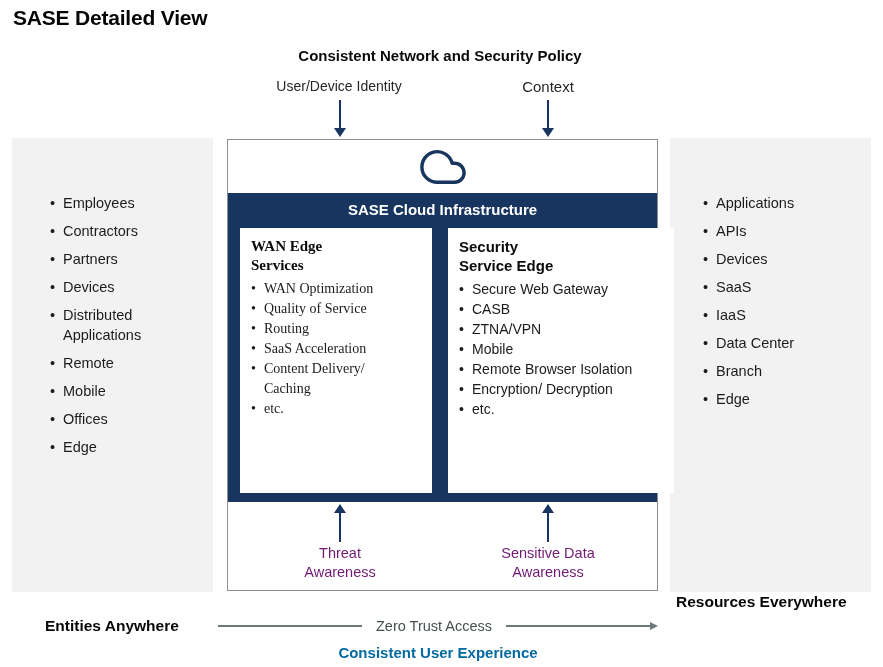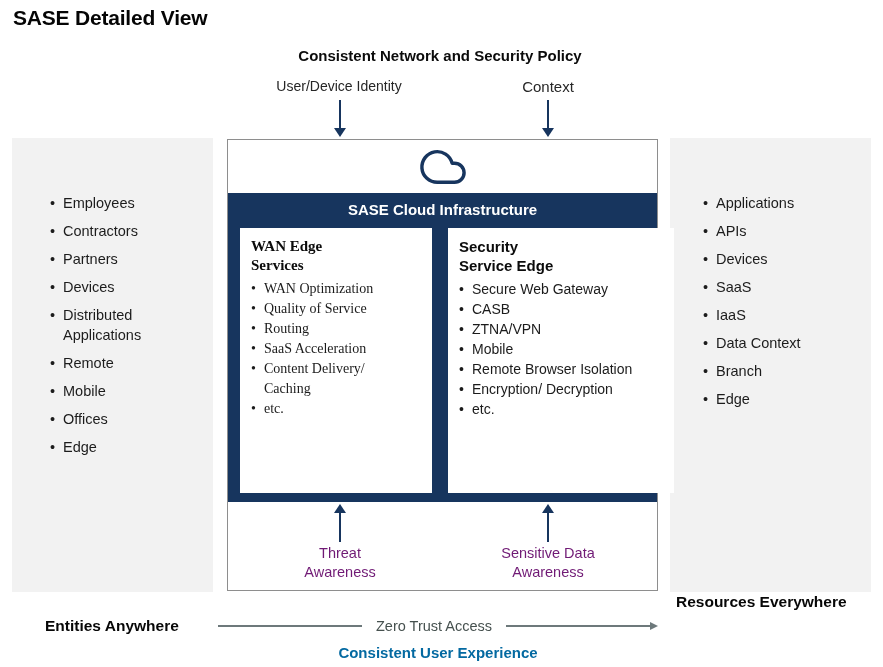--- a/index.html
+++ b/index.html
@@ -101,21 +101,21 @@
     </ul>
 </div>
 
 <div class="abs side-panel right-panel">
   <ul class="side-list">
       <li>Applications</li>
       <li>APIs</li>
       <li>Devices</li>
       <li>SaaS</li>
       <li>IaaS</li>
-      <li>Data Context</li>
+      <li>Data Center</li>
       <li>Branch</li>
       <li>Edge</li>
     </ul>
 </div>
 
 <div class="abs center-box">
 
   <div class="abs cloud-wrap">
     <svg class="cloud-svg" width="66" height="46" viewBox="0 0 24 24" fill="none" stroke="#17355e" stroke-width="1.8" stroke-linecap="round" stroke-linejoin="round">
       <path d="M18 10h-1.26A8 8 0 1 0 9 20h9a5 5 0 0 0 0-10z"></path>

